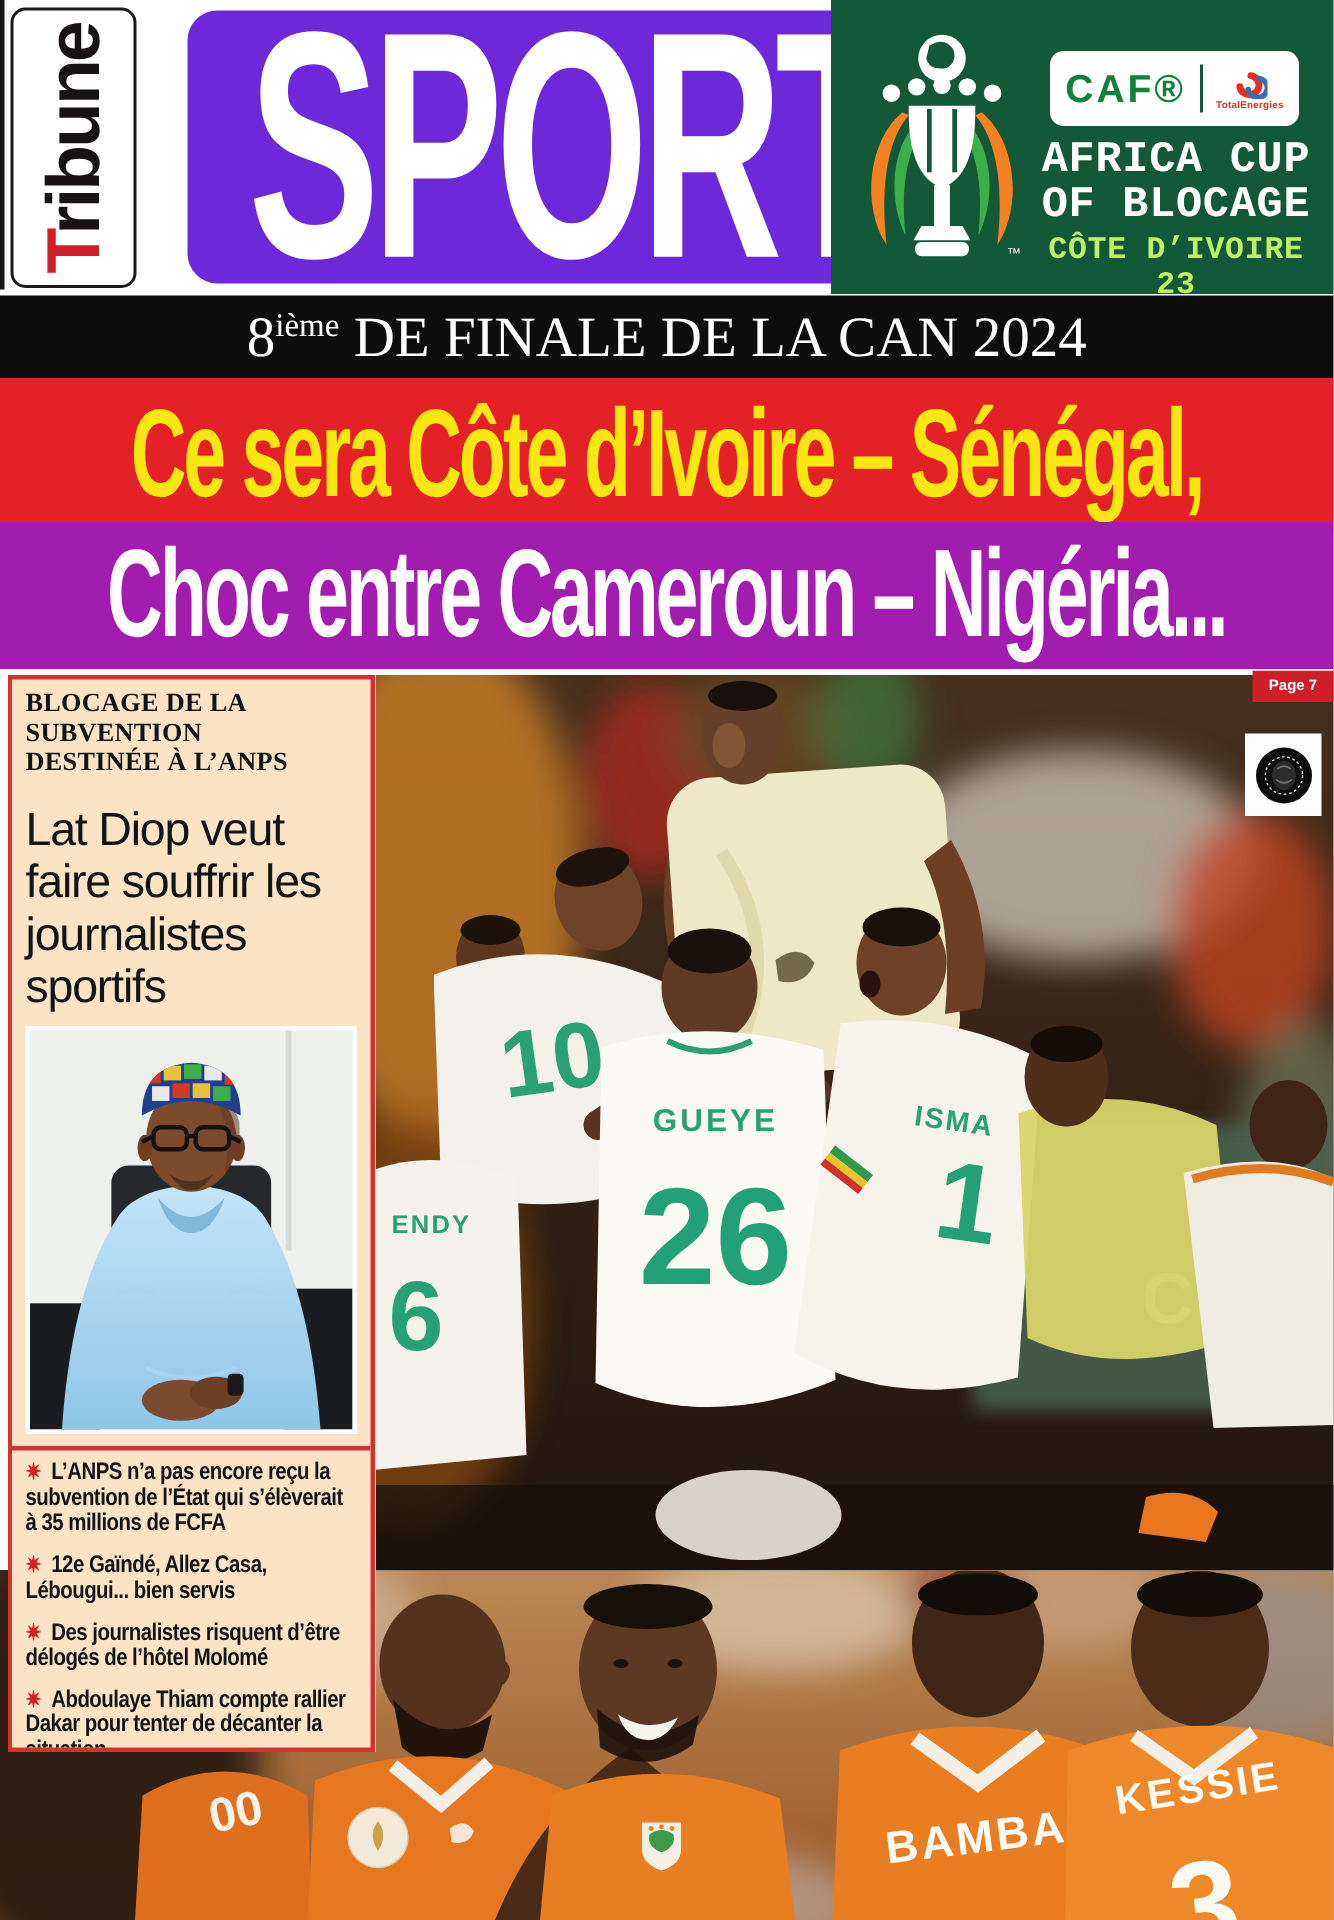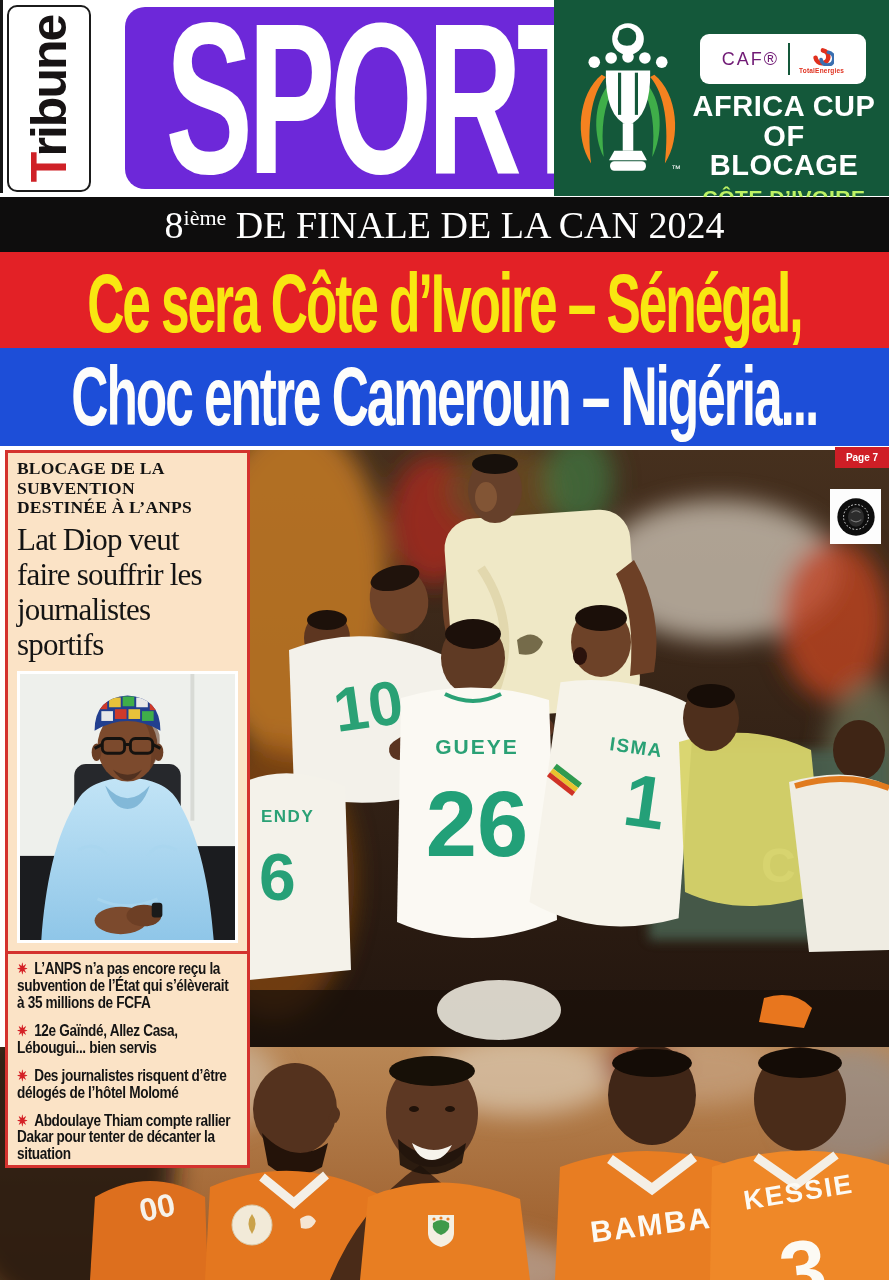--- a/index.html
+++ b/index.html
@@ -17,35 +17,35 @@
                 color:#171314;}
   .t-first{color:#cf2127;}
   .sport-box{position:absolute;left:91px;top:7px;width:452px;height:182px;background:#6d28d9;
              border-radius:20px;display:flex;align-items:center;overflow:hidden;margin-left:34px;}
   .sport-text{font-size:156px;font-weight:700;color:#fff;line-height:1;
               transform:scale(.84,1.38);letter-spacing:-6px;}
   .afcon-box{position:absolute;left:554px;top:0;width:335px;height:196px;background:#14583a;}
   .afcon-trophy{position:absolute;left:16px;top:12px;width:116px;height:172px;}
   .caf-pill{position:absolute;left:146px;top:34px;width:166px;height:50px;background:#fff;
             border-radius:9px;display:flex;align-items:center;justify-content:center;gap:9px;}
-  .caf-word{color:#701a75;font-weight:400;font-size:18px;letter-spacing:2px;}
+  .caf-word{color:#15803d;font-weight:700;font-size:26px;letter-spacing:2px;}
   .pill-divider{width:2px;height:32px;background:#14583a;}
   .te-mark{display:flex;flex-direction:column;align-items:center;gap:1px;}
   .te-label{color:#e0301e;font-weight:700;font-size:6.5px;letter-spacing:.2px;}
-  .afcon-text{position:absolute;left:134px;top:92px;width:192px;text-align:center;color:#fff;}
+  .afcon-text{position:absolute;left:134px;top:92px;width:192px;text-align:center;color:#fff;font-family:Liberation Mono, monospace;}
   .afcon-line{font-weight:700;font-size:29px;line-height:1.02;letter-spacing:.5px;}
   .afcon-line3{font-weight:700;font-size:21px;letter-spacing:.5px;color:#bef264;margin-top:5px;}
 
   
   .band{position:absolute;left:0;width:889px;display:flex;align-items:center;justify-content:center;}
   .black-band{top:197px;height:55px;background:#0e0d0d;color:#fff;
               font-family:"Liberation Serif",serif;font-size:38px;}
   .band-sup{font-size:22px;position:relative;top:-13px;}
   .red-band{top:252px;height:104px;background:#e32126;}
-  .green-band{top:348px;height:98px;background:#1d4ed8;}
+  .green-band{top:348px;height:98px;background:#a21caf;}
   .cond{display:inline-block;font-weight:700;font-size:62px;letter-spacing:-2.5px;
         white-space:nowrap;line-height:1;transform:scale(.83,1.34);}
   .red-band .cond{color:#f8e711;}
   .green-band .cond{color:#fdfdfb;}
 
   
   .photo-main{position:absolute;left:249px;top:450px;width:640px;height:597px;z-index:1;}
   .photo-bottom{position:absolute;left:0;top:1047px;width:889px;height:233px;z-index:1;}
   .photo-main svg,.photo-bottom svg{display:block;width:100%;height:100%;}
 
@@ -53,22 +53,22 @@
               color:#fff;font-weight:700;font-size:10px;display:flex;align-items:center;
               justify-content:center;z-index:4;}
   .stamp{position:absolute;left:830px;top:489px;width:51px;height:55px;background:#fdfdfd;
          display:flex;align-items:center;justify-content:center;z-index:4;}
 
   
   .left-col{position:absolute;left:5px;top:450px;width:245px;height:718px;background:#fbe3c6;
             border:3px solid #d4322e;box-sizing:border-box;padding:6px 9px;z-index:5;overflow:hidden;}
   .kicker{font-family:"Liberation Serif",serif;font-size:17.5px;font-weight:700;line-height:1.12;
           color:#131313;letter-spacing:.2px;}
-  .col-headline{font-family:Liberation Serif, serif;font-size:31px;line-height:1.13;color:#141414;
-                letter-spacing:-.8px;margin-top:4px;font-weight:400;}
+  .col-headline{font-family:Liberation Sans, sans-serif;font-size:31px;line-height:1.13;color:#141414;
+                letter-spacing:-.8px;margin-top:17px;font-weight:400;}
   .portrait{margin-top:9px;width:100%;height:272px;border:3px solid #fff;box-sizing:border-box;
             background:#eceeea;}
   .portrait svg{display:block;width:100%;height:100%;}
   .red-rule{height:3px;background:#d4322e;margin:8px -9px 7px;}
   .bullets{list-style:none;margin:2px 0 0;padding:0;font-weight:700;font-size:16px;
            line-height:1.06;color:#141414;letter-spacing:-.4px;
            transform:scaleX(.85);transform-origin:0 0;width:117%;}
   .bullets li{margin-bottom:11px;}
   .star{color:#d42025;margin-right:8px;font-size:15px;}
 </style>

